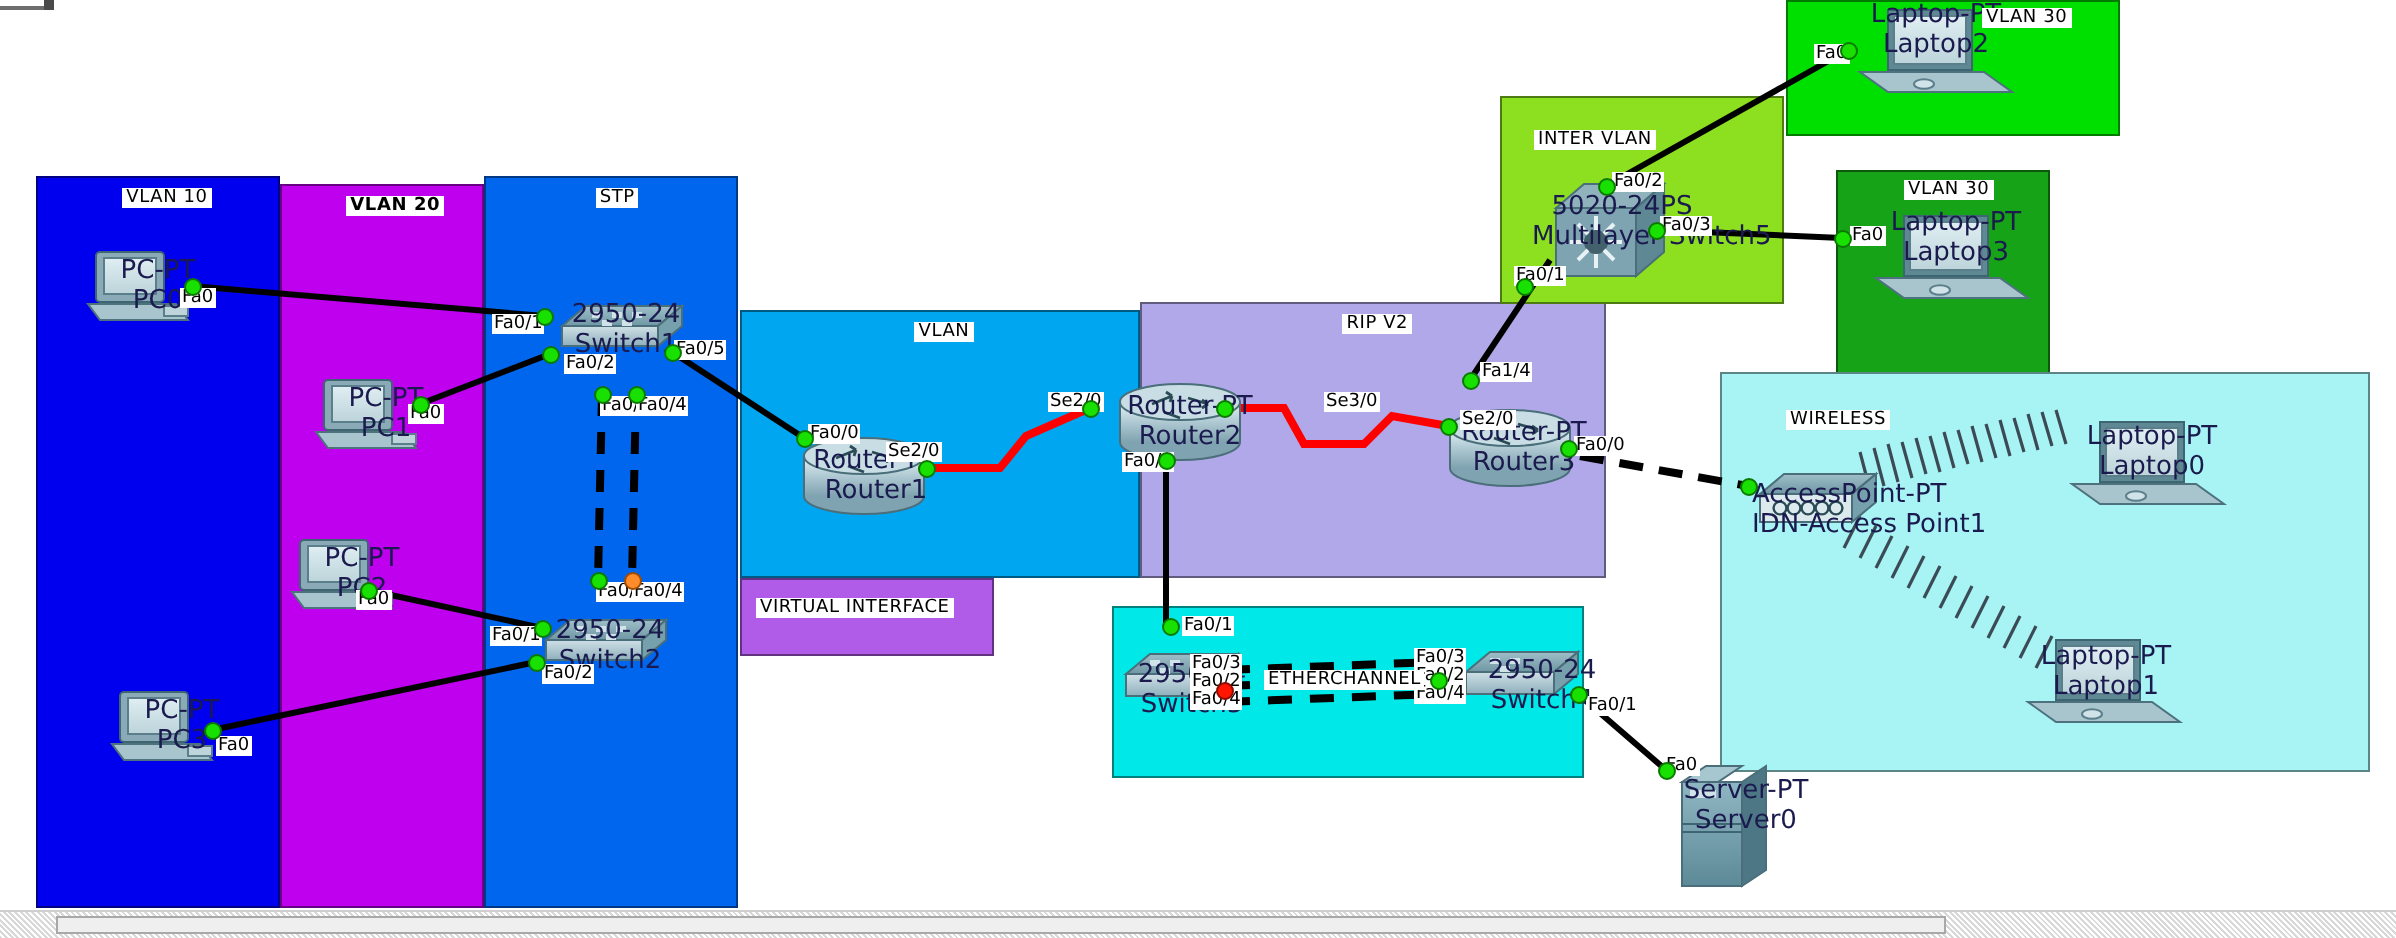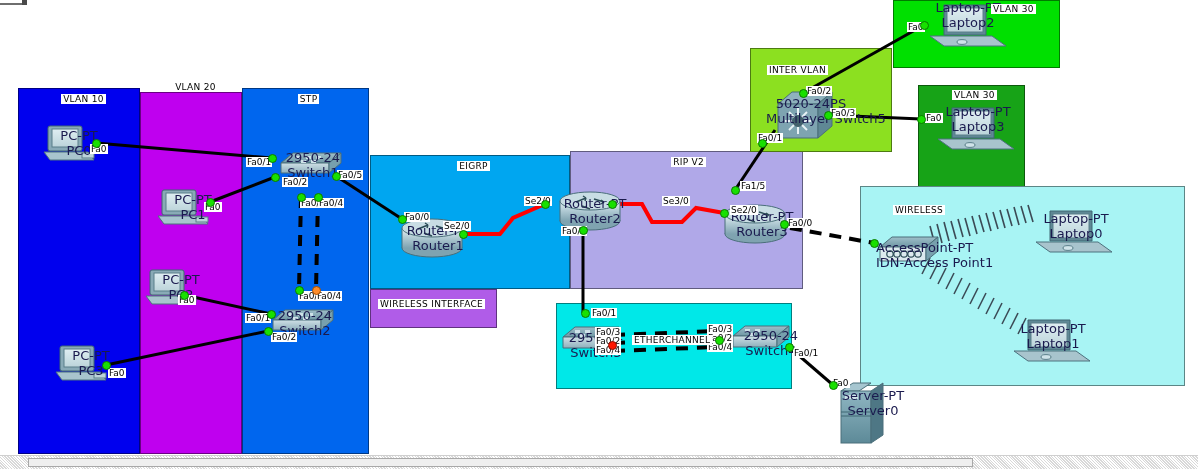--- a/index.html
+++ b/index.html
@@ -420,21 +420,21 @@
       <div class="port" style="left: 298px; top: 291px;">Fa0/3</div>
       <div class="port" style="left: 316px; top: 291px;">Fa0/4</div>
       <div class="port" style="left: 245px; top: 313px;">Fa0/1</div>
       <div class="port" style="left: 271px; top: 332px;">Fa0/2</div>
       <div class="port" style="left: 404px; top: 212px;">Fa0/0</div>
       <div class="port" style="left: 443px; top: 221px;">Se2/0</div>
       <div class="port" style="left: 524px; top: 196px;">Se2/0</div>
       <div class="port" style="left: 622px; top: 196px; margin-left: 40px;">Se3/0</div>
       <div class="port" style="left: 561px; top: 226px;">Fa0/0</div>
       <div class="port" style="left: 730px; top: 205px;">Se2/0</div>
-      <div class="port" style="left: 740px; top: 181px;">Fa1/5</div>
+      <div class="port" style="left: 740px; top: 181px;">Fa1/4</div>
       <div class="port" style="left: 787px; top: 218px;">Fa0/0</div>
       <div class="port" style="left: 806px; top: 86px;">Fa0/2</div>
       <div class="port" style="left: 830px; top: 108px;">Fa0/3</div>
       <div class="port" style="left: 757px; top: 133px;">Fa0/1</div>
       <div class="port" style="left: 907px; top: 22px;">Fa0</div>
       <div class="port" style="left: 925px; top: 113px;">Fa0</div>
       <div class="port" style="left: 591px; top: 308px;">Fa0/1</div>
       <div class="port" style="left: 595px; top: 327px;">Fa0/3</div>
       <div class="port" style="left: 595px; top: 336px;">Fa0/2</div>
       <div class="port" style="left: 595px; top: 345px;">Fa0/4</div>
@@ -475,25 +475,25 @@
       <div class="dot" style="left: 870px; top: 239px;"></div>
       <div class="dot" style="left: 581px; top: 309px;"></div>
       <div class="dot red" style="left: 608px; top: 341px;"></div>
       <div class="dot" style="left: 715px; top: 336px;"></div>
       <div class="dot" style="left: 785px; top: 343px;"></div>
       <div class="dot" style="left: 829px; top: 381px;"></div>
     </div>
 
   <div id="zonelabels-layer">
       <div class="zone-label" style="left: 61.15px; top: 94px;">VLAN 10</div>
-      <div class="zone-label" style="left: 173.15px; top: 82px;">VLAN 20</div>
+      <div class="zone-label" style="left: 173.15px; top: 98px; font-weight: bold;">VLAN 20</div>
       <div class="zone-label" style="left: 297.85px; top: 94px;">STP</div>
-      <div class="zone-label" style="left: 457.25px; top: 161px;">EIGRP</div>
+      <div class="zone-label" style="left: 457.25px; top: 161px;">VLAN</div>
       <div class="zone-label" style="left: 671.2px; top: 157px;">RIP V2</div>
-      <div class="zone-label" style="left: 378px; top: 299px;">WIRELESS INTERFACE</div>
+      <div class="zone-label" style="left: 378px; top: 299px;">VIRTUAL INTERFACE</div>
       <div class="zone-label" style="left: 767px; top: 65px;">INTER VLAN</div>
       <div class="zone-label" style="left: 991px; top: 4px; text-align: center;">VLAN 30</div>
       <div class="zone-label" style="left: 952px; top: 90px;">VLAN 30</div>
       <div class="zone-label" style="left: 893px; top: 205px;">WIRELESS</div>
       <div class="zone-label" style="left: 632px; top: 307px; margin-top: 28px;">ETHERCHANNEL</div>
     </div>
 
   <div id="hscroll">
     <div class="thumb"></div>
   </div>

